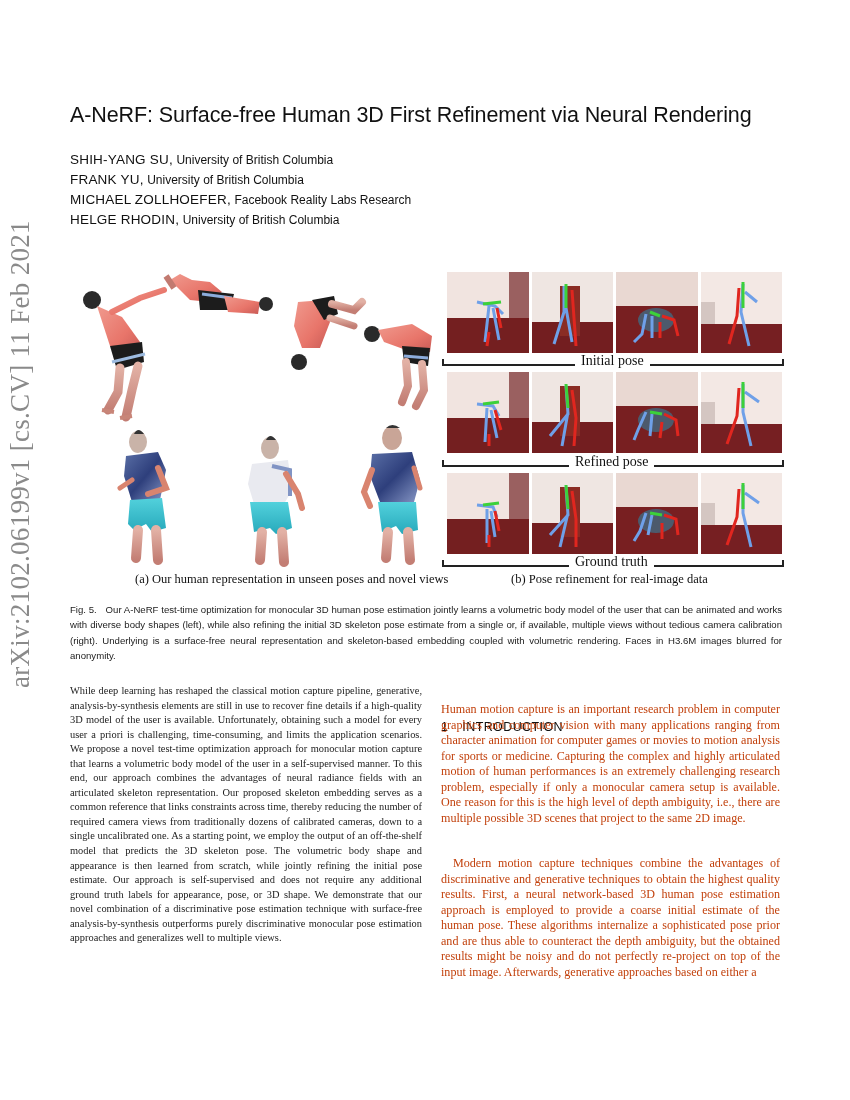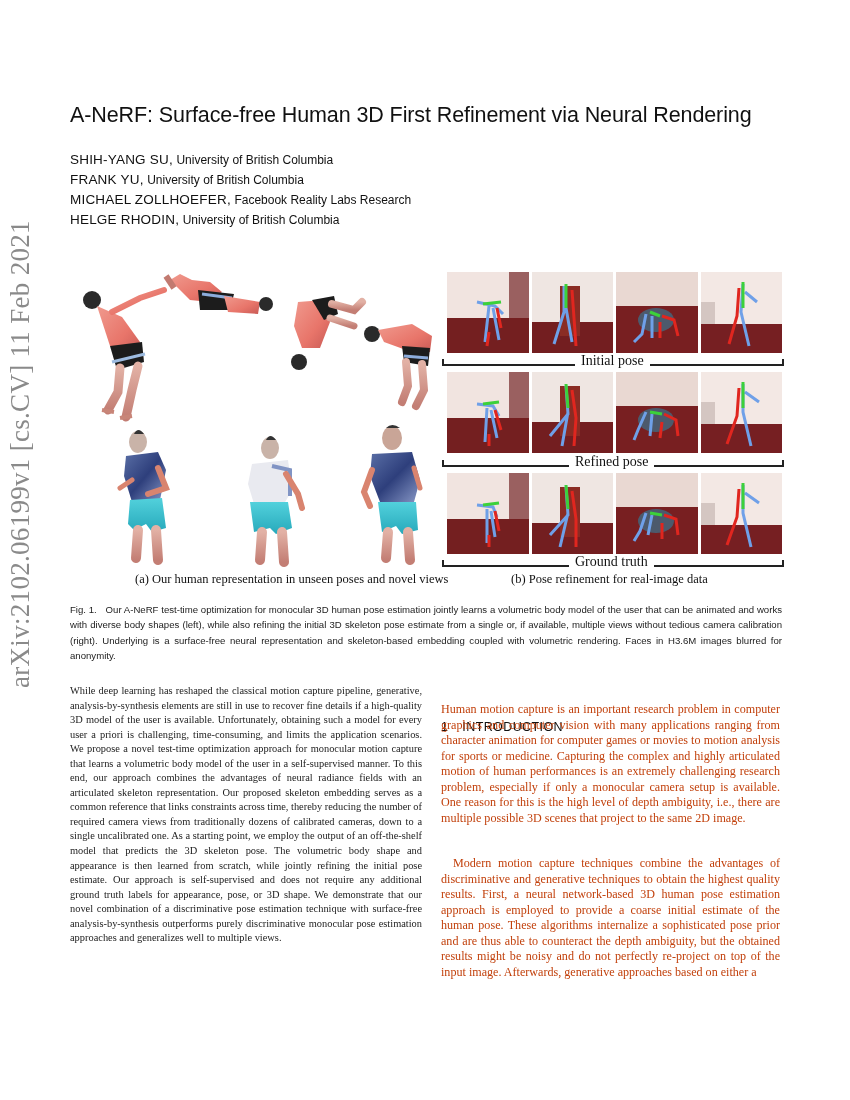--- a/index.html
+++ b/index.html
@@ -297,21 +297,21 @@
   <div class="bracket" style="top:293px;">
     <div class="tick-l" style="left:0;"></div>
     <div class="line-l" style="left:0; width:342px;"></div>
     <div class="tick-r" style="right:0;"></div>
     <span class="bracket-label" style="left:127px;">Ground truth</span>
   </div>
 </div>
 <div class="subcap" style="left:511px; top:572px;">(b) Pose refinement for real-image data</div>
 
 <div id="fig-caption">
-  <span class="lbl">Fig. 1.</span>
+  <span class="lbl">Fig. 5.</span>
   <span>Our A-NeRF test-time optimization for monocular 3D human pose estimation jointly learns a volumetric body model of the user that can be animated and works with diverse body shapes (left), while also refining the initial 3D skeleton pose estimate from a single or, if available, multiple views without tedious camera calibration (right). Underlying is a surface-free neural representation and skeleton-based embedding coupled with volumetric rendering. Faces in H3.6M images blurred for anonymity.</span>
 </div>
 
 <div id="abstract">While deep learning has reshaped the classical motion capture pipeline, generative, analysis-by-synthesis elements are still in use to recover fine details if a high-quality 3D model of the user is available. Unfortunately, obtaining such a model for every user a priori is challenging, time-consuming, and limits the application scenarios. We propose a novel test-time optimization approach for monocular motion capture that learns a volumetric body model of the user in a self-supervised manner. To this end, our approach combines the advantages of neural radiance fields with an articulated skeleton representation. Our proposed skeleton embedding serves as a common reference that links constraints across time, thereby reducing the number of required camera views from traditionally dozens of calibrated cameras, down to a single uncalibrated one. As a starting point, we employ the output of an off-the-shelf model that predicts the 3D skeleton pose. The volumetric body shape and appearance is then learned from scratch, while jointly refining the initial pose estimate. Our approach is self-supervised and does not require any additional ground truth labels for appearance, pose, or 3D shape. We demonstrate that our novel combination of a discriminative pose estimation technique with surface-free analysis-by-synthesis outperforms purely discriminative monocular pose estimation approaches and generalizes well to multiple views.</div>
 
 <div id="intro-heading">
   <span class="num">1</span><span>INTRODUCTION</span>
 </div>
 <p id="intro-p1" class="intro-p">Human motion capture is an important research problem in computer graphics and computer vision with many applications ranging from character animation for computer games or movies to motion analysis for sports or medicine. Capturing the complex and highly articulated motion of human performances is an extremely challenging research problem, especially if only a monocular camera setup is available. One reason for this is the high level of depth ambiguity, i.e., there are multiple possible 3D scenes that project to the same 2D image.</p>
 <p id="intro-p2" class="intro-p">Modern motion capture techniques combine the advantages of discriminative and generative techniques to obtain the highest quality results. First, a neural network-based 3D human pose estimation approach is employed to provide a coarse initial estimate of the human pose. These algorithms internalize a sophisticated pose prior and are thus able to counteract the depth ambiguity, but the obtained results might be noisy and do not perfectly re-project on top of the input image. Afterwards, generative approaches based on either a</p>

